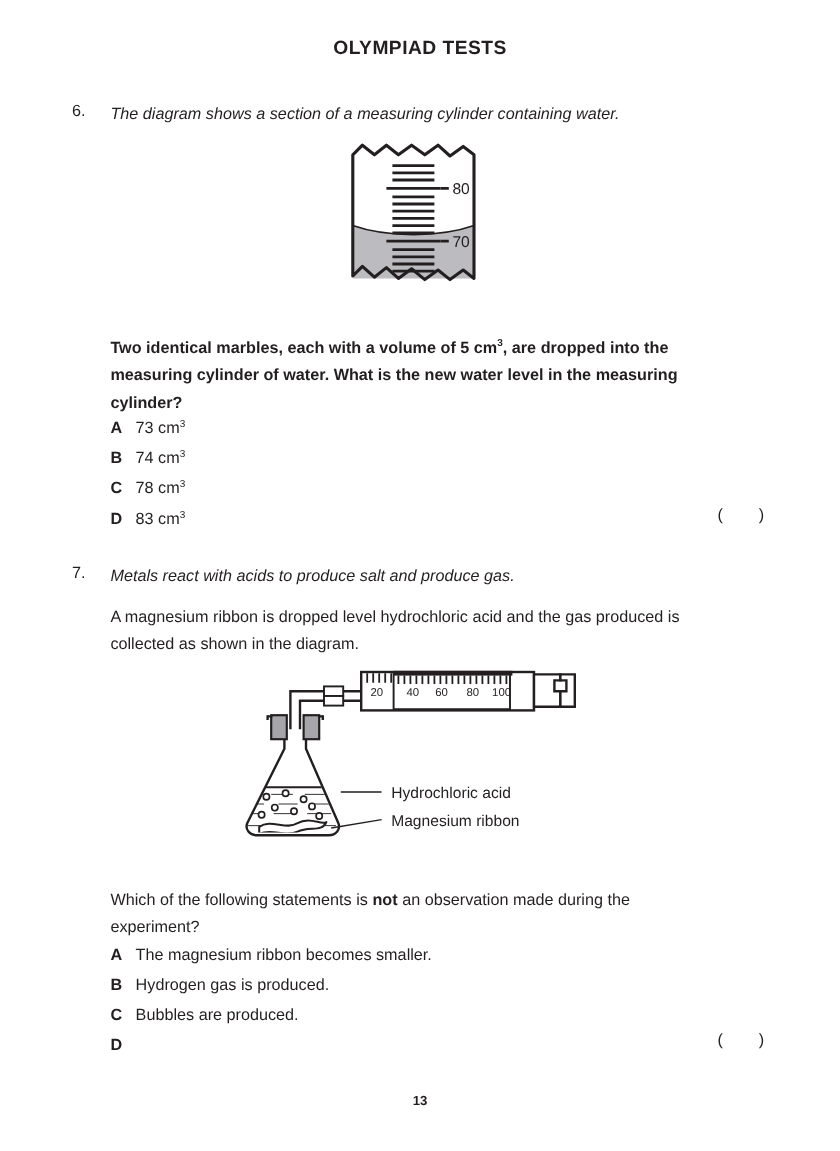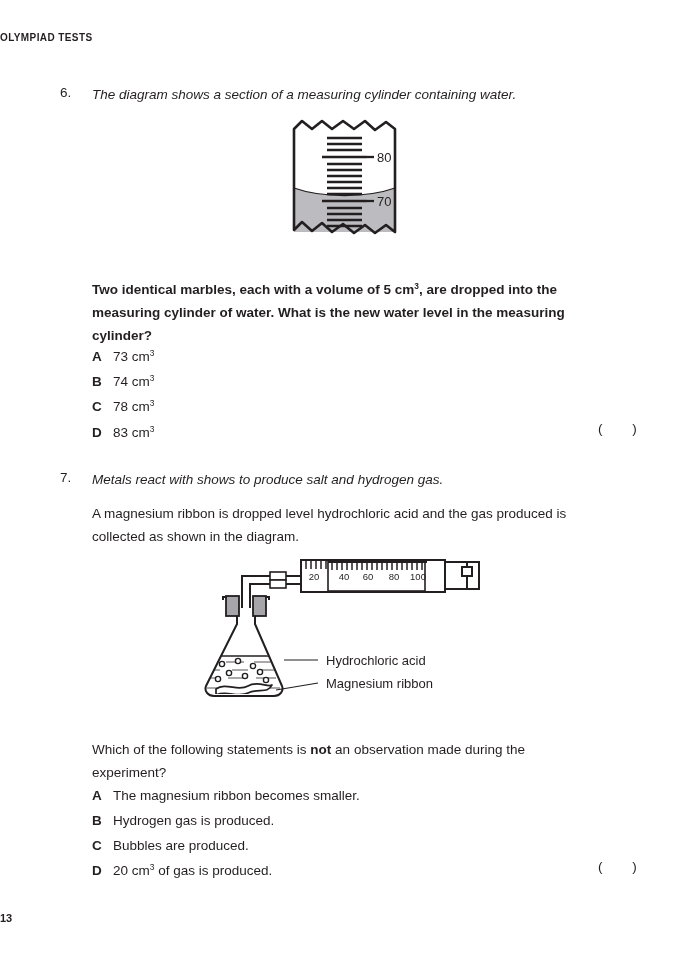--- a/index.html
+++ b/index.html
@@ -19,31 +19,32 @@
     position: relative;
     width: 700px;
     height: 959px;
     background: #ffffff;
   }
   .running-head {
     position: absolute;
     top: 32px;
     left: 0;
     width: 700px;
-    font-size: 10px;
+    text-align: center;
+    font-size: 16px;
     font-weight: bold;
     letter-spacing: 0.4px;
     color: #231f20;
   }
   .page-number {
     position: absolute;
     top: 912px;
     left: 0;
     width: 700px;
-    text-align: left;
+    text-align: center;
     font-size: 11px;
     font-weight: bold;
     color: #231f20;
   }
 
   .q-block { position: absolute; left: 0; width: 700px; }
   .q-num {
     position: absolute;
     left: 60px;
     font-size: 13.5px;
@@ -180,21 +181,21 @@
     </div>
     <div class="opt-row" style="top:421px;">
       <span class="opt-letter">D</span>
       <span class="opt-text">83 cm<sup class="cm3">3</sup></span>
     </div>
     <div class="answer-brackets" style="top:421px;">(  )</div>
   </div>
 
   <div class="q-block">
     <div class="q-num" style="top:468px;">7.</div>
-    <div class="q-stem" style="top:468px;">Metals react with shows to produce salt and hydrogen gas.</div>
+    <div class="q-stem" style="top:468px;">Metals react with acids to produce salt and produce gas.</div>
     <div class="q-para" style="top:502px;">A magnesium ribbon is dropped level hydrochloric acid and the gas produced is collected as shown in the diagram.</div>
 
     <div class="fig" style="top:548px; left:196px;">
       <svg width="300" height="158" viewBox="0 0 300 158">
 
         <rect x="105" y="12" width="144" height="32" fill="#ffffff" stroke="#231f20" stroke-width="2"></rect>
 
         <rect x="132" y="13" width="97" height="30" fill="#ffffff" stroke="#231f20" stroke-width="1.6"></rect>
 
         <rect x="132" y="11" width="99" height="4" fill="#231f20"></rect>
@@ -306,20 +307,19 @@
     <div class="opt-row" style="top:809px;">
       <span class="opt-letter">B</span>
       <span class="opt-text">Hydrogen gas is produced.</span>
     </div>
     <div class="opt-row" style="top:834px;">
       <span class="opt-letter">C</span>
       <span class="opt-text">Bubbles are produced.</span>
     </div>
     <div class="opt-row" style="top:859px;">
       <span class="opt-letter">D</span>
-      <span class="opt-text">20 cm<sup class="cm3">3</sup> of gas is produced.</span>
     </div>
     <div class="answer-brackets" style="top:859px;">(  )</div>
   </div>
 
   <div class="page-number">13</div>
 
 </div>
 
 </body></html>

